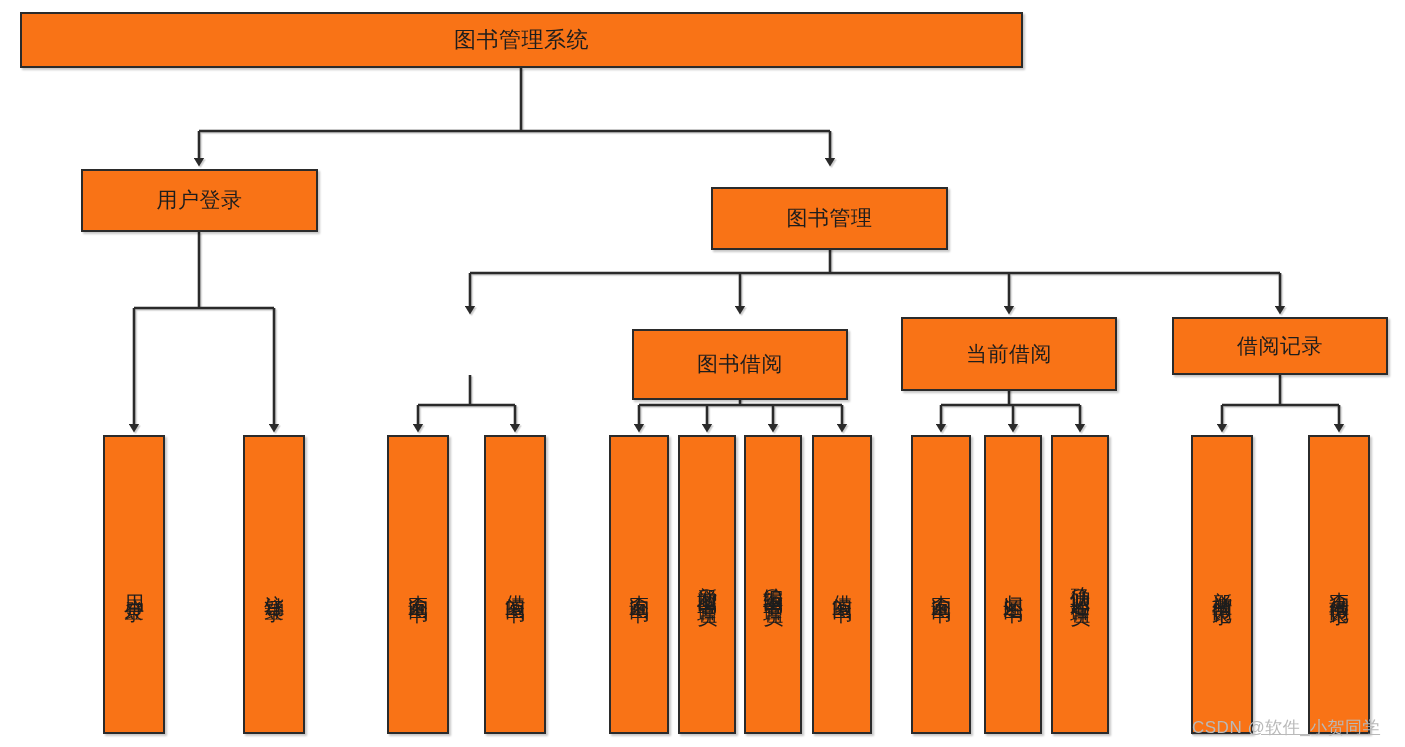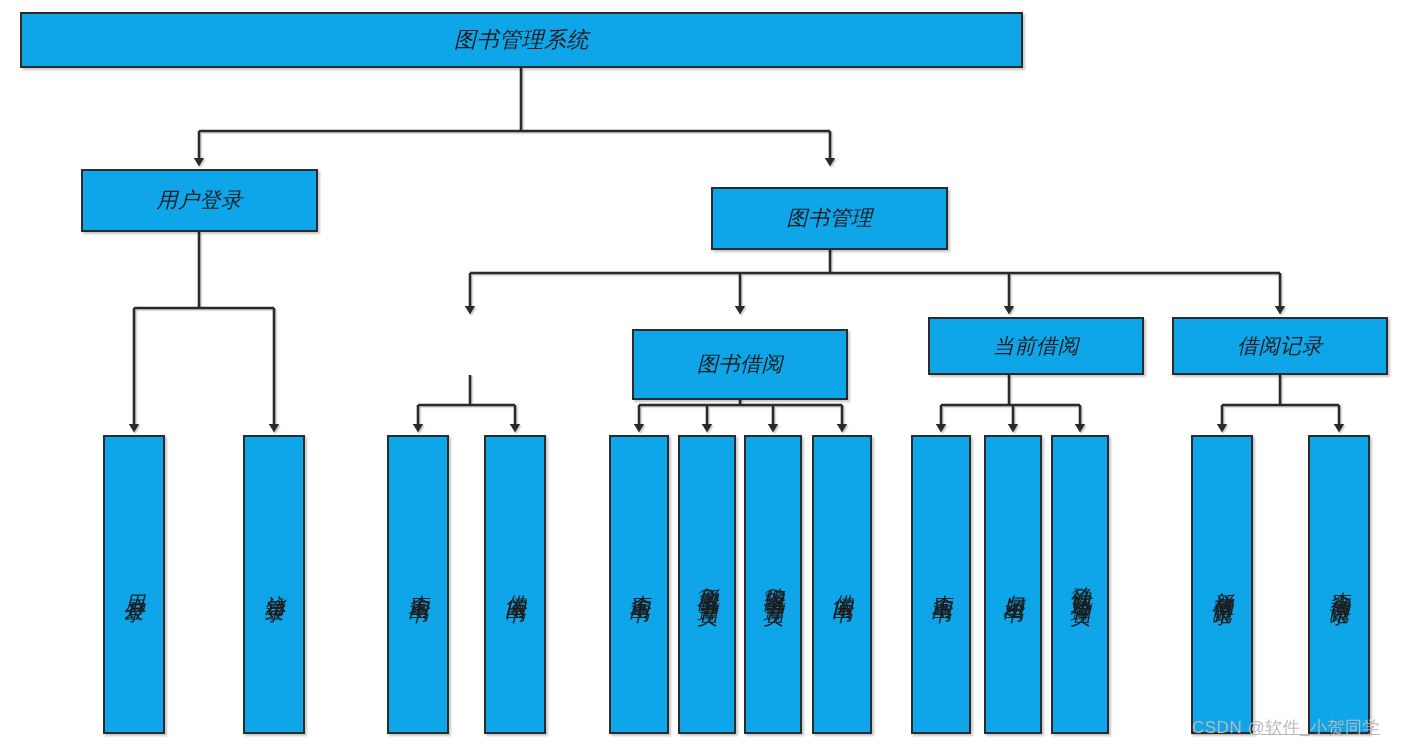--- a/index.html
+++ b/index.html
@@ -21,29 +21,28 @@
   #edges-layer {
     position: absolute;
     left: 0;
     top: 0;
     width: 1405px;
     height: 747px;
   }
   .node {
     position: absolute;
     box-sizing: border-box;
-    background: #0ea5e9;
+    background: #f97316;
     border: 2px solid #2b2b2b;
     box-shadow: 2px 2px 2px rgba(0,0,0,0.22);
     display: flex;
     align-items: center;
     justify-content: center;
     color: #1d1d1d;
     z-index: 2;
-    font-style: italic;
   }
   .node .label {
     font-size: 21px;
     line-height: 1.18;
     letter-spacing: 0.5px;
     white-space: pre;
     text-align: center;
   }
   .node.vertical .label {
     writing-mode: vertical-rl;
@@ -129,21 +128,21 @@
   <div class="node" style="left: 81px; top: 169px; width: 237px; height: 63px;">
     <span class="label">用户登录</span>
   </div>
   <div class="node" style="left: 711px; top: 187px; width: 237px; height: 63px;">
     <span class="label">图书管理</span>
   </div>
 
   <div class="node" style="left: 632px; top: 329px; width: 216px; height: 71px;">
     <span class="label">图书借阅</span>
   </div>
-  <div class="node" style="left: 928px; top: 317px; width: 216px; height: 58px;">
+  <div class="node" style="left: 901px; top: 317px; width: 216px; height: 74px;">
     <span class="label">当前借阅</span>
   </div>
   <div class="node" style="left: 1172px; top: 317px; width: 216px; height: 58px;">
     <span class="label">借阅记录</span>
   </div>
 
   <div class="node vertical" style="left: 103px; top: 435px; width: 62px; height: 299px;">
     <span class="label">用户登录</span>
   </div>
   <div class="node vertical" style="left: 243px; top: 435px; width: 62px; height: 299px;">

